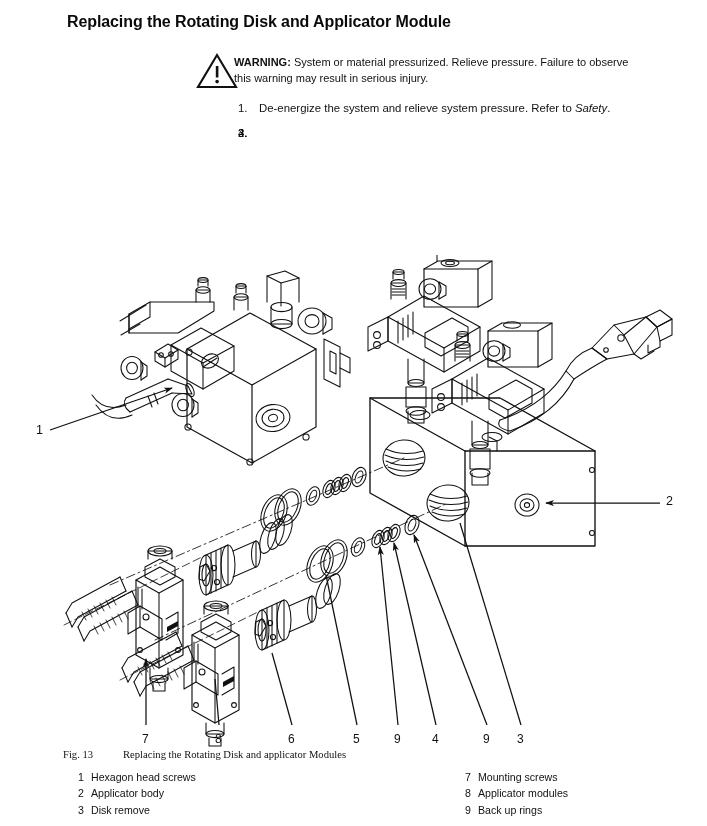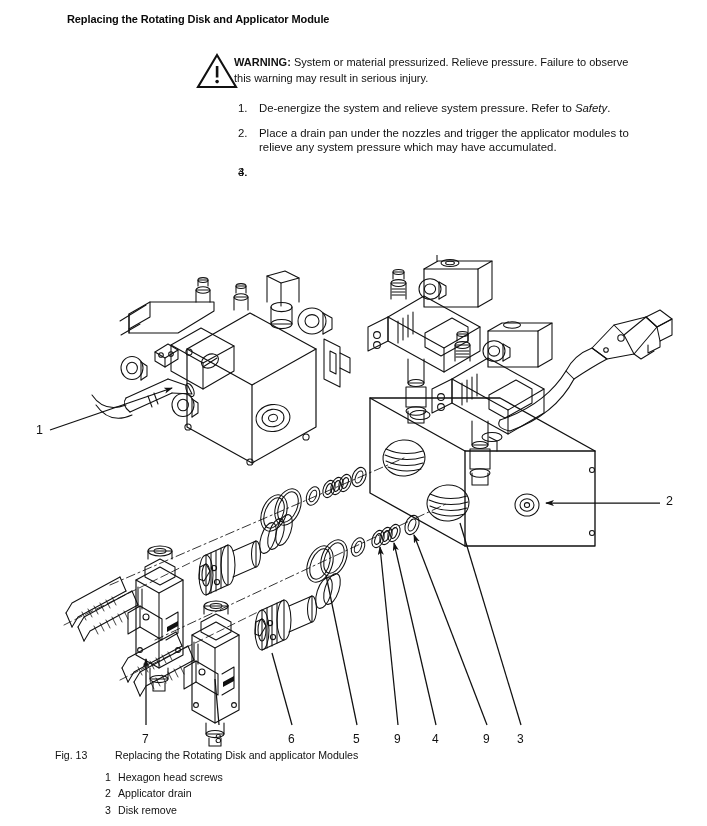--- a/index.html
+++ b/index.html
@@ -14,21 +14,21 @@
     font-family: "Liberation Sans", sans-serif;
     color: #111111;
     overflow: hidden;
   }
 
   
   #page-title {
     position: absolute;
     left: 67px;
     top: 13px;
-    font-size: 11px;
+    font-size: 16px;
     font-weight: bold;
     letter-spacing: -0.1px;
     color: #0a0a0a;
     white-space: nowrap;
   }
 
   
   #warning-block {
     position: absolute;
     left: 196px;
@@ -90,25 +90,26 @@
     left: 0px;
     top: 255px;
     width: 707px;
     height: 495px;
   }
   #figure-illustration svg { display: block; }
 
   
   #figure-caption {
     position: absolute;
-    left: 55px;
+    left: 63px;
     top: 749px;
     font-size: 10.6px;
     color: #111;
     white-space: nowrap;
+    font-family: Liberation Serif, serif;
   }
   #figure-caption .cap-label {
     display: inline-block;
     width: 60px;
   }
   #figure-legend {
     position: absolute;
     left: 67px;
     top: 769px;
     width: 620px;
@@ -119,21 +120,20 @@
     top: 0;
   }
   .legend-col.c1 { left: 11px; }
   .legend-col.c2 { left: 205px; }
   .legend-col.c3 { left: 398px; }
   .legend-item {
     font-size: 10.6px;
     line-height: 16.4px;
     color: #111;
     white-space: nowrap;
-    margin-left: 27px;
   }
   .legend-item .lnum {
     display: inline-block;
     width: 13px;
   }
 </style>
 </head>
 <body>
 
 <div id="page-title">Replacing the Rotating Disk and Applicator Module</div>
@@ -150,21 +150,21 @@
     <span class="wlabel">WARNING:</span>
     <span>System or material pressurized.  Relieve pressure.  Failure to observe this warning may result in serious injury.</span>
   </div>
 </div>
 
 <div id="steps">
   <div class="step">
     <span class="num">1.</span><span>De-energize the system and relieve system pressure. Refer to </span><i>Safety</i><span>.</span>
   </div>
   <div class="step">
-    <span class="num">2.</span><span>Place a drain pan under the nozzles and trigger the applicator modules to relieve any system pressure which may have accumulated.</span>
+    <span class="num">2.</span>
   </div>
   <div class="step">
     <span class="num">3.</span>
   </div>
   <div class="step">
     <span class="num">4.</span>
   </div>
 </div>
 
 <div id="figure-illustration">
@@ -610,21 +610,32 @@
 <div id="figure-caption">
   <span class="cap-label">Fig. 13</span><span>Replacing the Rotating Disk and applicator Modules</span>
 </div>
 
 <div id="figure-legend">
   <div class="legend-col c1">
     <div class="legend-item">
       <span class="lnum">1</span><span>Hexagon head screws</span>
     </div>
     <div class="legend-item">
-      <span class="lnum">2</span><span>Applicator drain</span>
+      <span class="lnum">2</span><span>Applicator body</span>
     </div>
     <div class="legend-item">
       <span class="lnum">3</span><span>Disk remove</span>
     </div>
   </div>
 
 
+  <div class="legend-col c3">
+    <div class="legend-item">
+      <span class="lnum">7</span><span>Mounting screws</span>
+    </div>
+    <div class="legend-item">
+      <span class="lnum">8</span><span>Applicator modules</span>
+    </div>
+    <div class="legend-item">
+      <span class="lnum">9</span><span>Back up rings</span>
+    </div>
+  </div>
 </div>
 
 </body></html>

